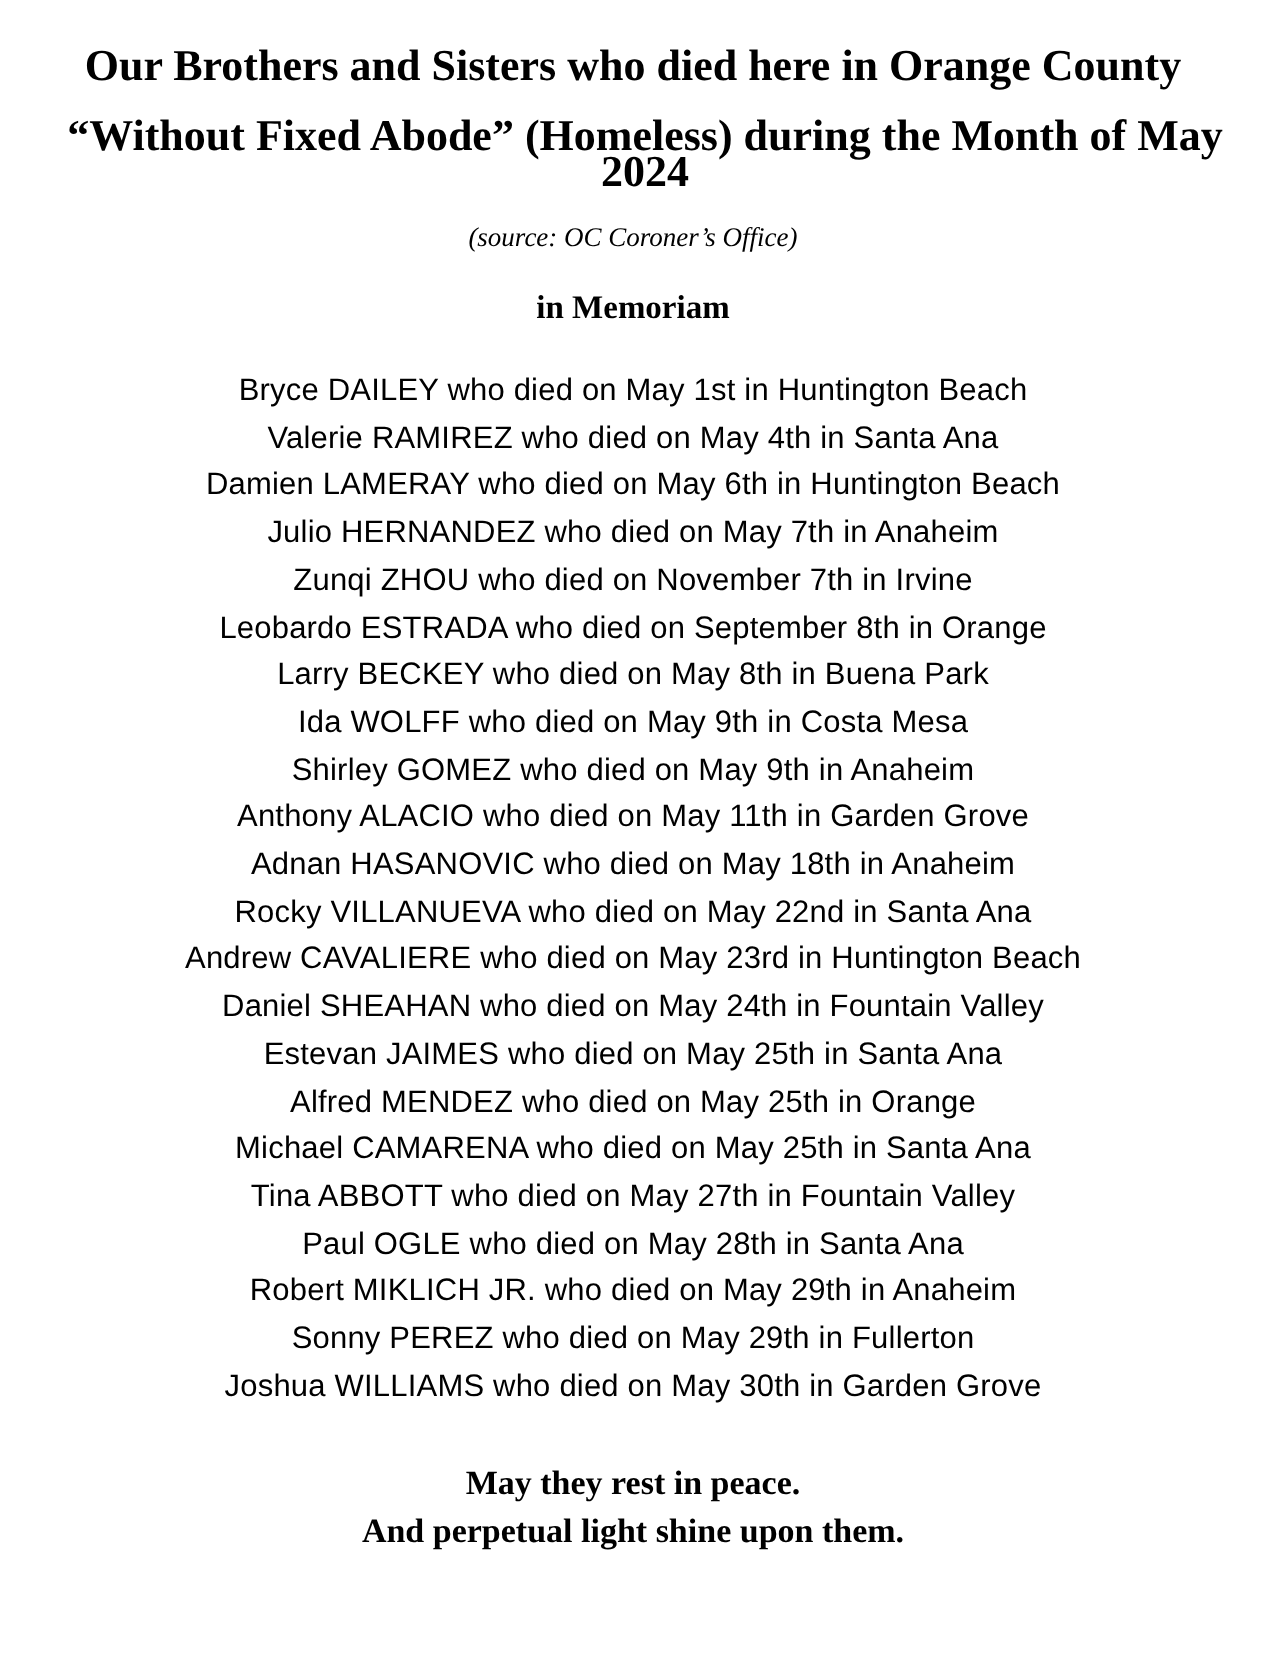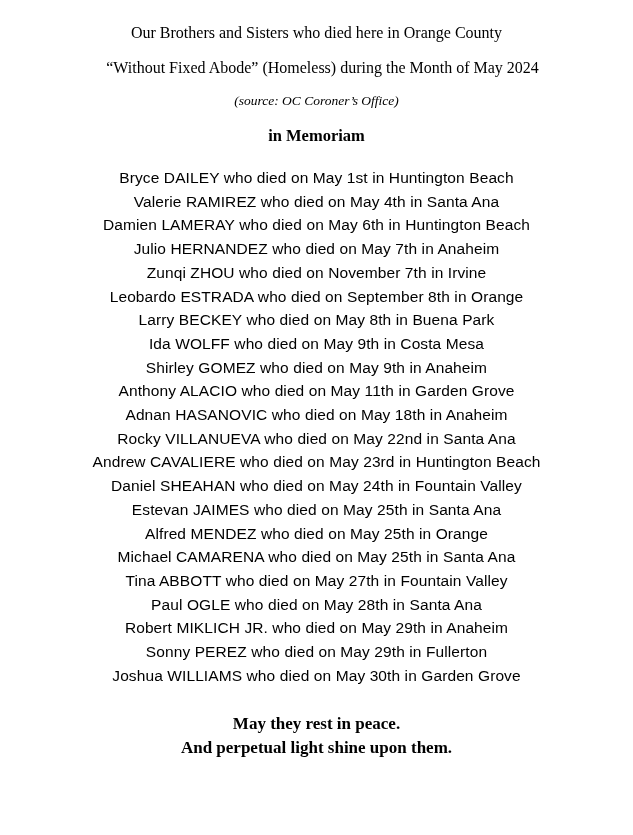--- a/index.html
+++ b/index.html
@@ -11,22 +11,22 @@
     position: relative;
     width: 633px;
     height: 835px;
     background: #ffffff;
     color: #000000;
     overflow: hidden;
     text-align: center;
   }
   .title-line {
     font-family: "Liberation Serif", serif;
-    font-weight: normal;
-    font-size: 16px;
+    font-weight: bold;
+    font-size: 22px;
     line-height: 18px;
   }
   .title-line-1 { padding-top: 24px; }
   .title-line-2 { margin-top: 17px; padding-left: 12px; }
   .source-line {
     font-family: "Liberation Serif", serif;
     font-style: italic;
     font-size: 13.5px;
     line-height: 14px;
     margin-top: 17px;

